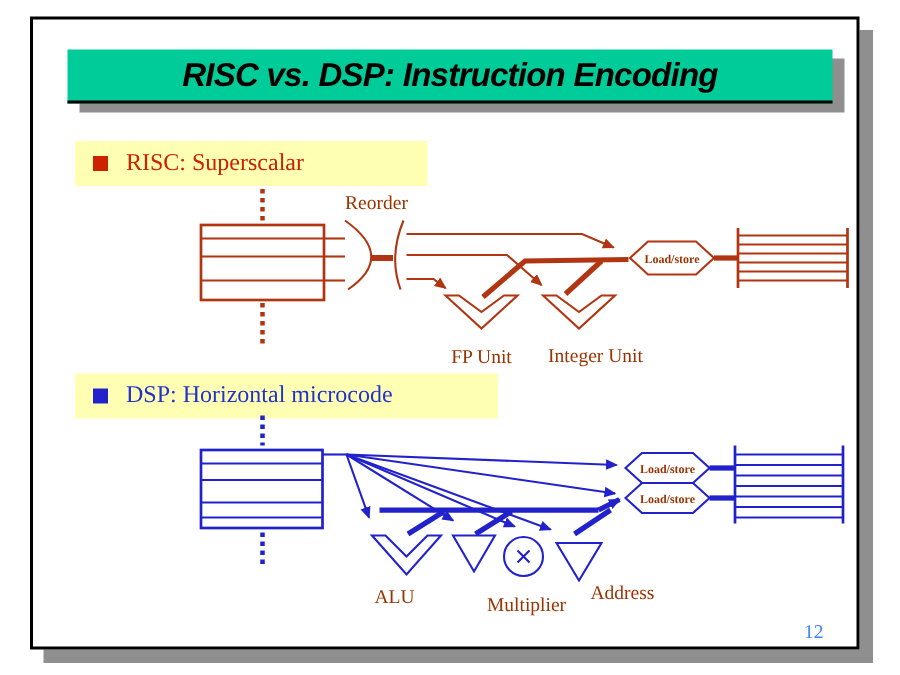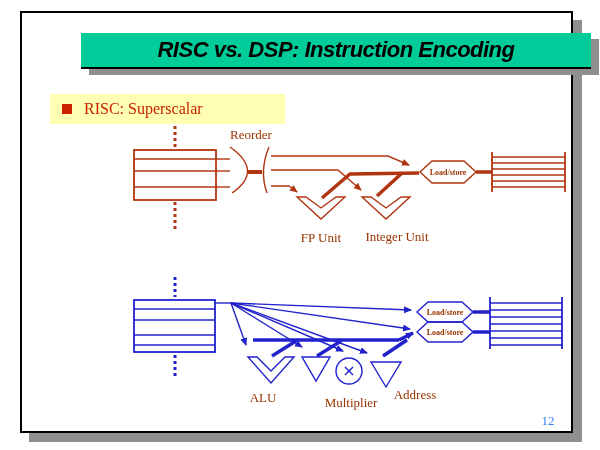--- a/index.html
+++ b/index.html
@@ -5,32 +5,32 @@
   html,body{margin:0;padding:0;background:#fff;}
   .stage{position:relative;width:600px;height:450px;background:#fff;overflow:hidden;
          font-family:"Liberation Serif",serif;}
   .slide{position:absolute;left:20px;top:11px;width:549px;height:418px;
          background:#fff;border:2px solid #000;box-shadow:9px 9px 0 0 #8f8f8f;}
   .titlebar{position:absolute;left:23px;top:20px;width:510px;height:34px;
             background:#00cc99;border-bottom:2px solid #000;
             box-shadow:8px 6px 0 0 #8f8f8f;
             text-align:center;line-height:34px;
             font-family:"Liberation Sans",sans-serif;font-weight:bold;font-style:italic;
-            font-size:22px;color:#000;letter-spacing:-0.5px;white-space:nowrap;margin-left:36px;}
+            font-size:22px;color:#000;letter-spacing:-0.5px;white-space:nowrap;}
   .heading{position:absolute;height:30px;background:#ffffb3;display:flex;
            align-items:center;white-space:nowrap;}
   .heading .bullet{width:10px;height:10px;margin:0 12px 0 12px;flex:0 0 auto;}
   .heading .htext{font-size:16px;line-height:30px;}
   .h-risc{left:28px;top:81px;width:235px;}
   .h-risc .bullet{background:#cc2200;}
   .h-risc .htext{color:#cc2200;}
   .h-dsp{left:28px;top:236px;width:282px;}
   .h-dsp .bullet{background:#2222cc;}
   .h-dsp .htext{color:#2233cc;}
-  .pagenum{position:absolute;left:514px;top:400px;width:24px;text-align:center;
+  .pagenum{position:absolute;left:514px;top:400px;width:24px;text-align:left;
            font-size:13px;color:#3b82f6;font-family:"Liberation Serif",serif;}
   svg.diagram{position:absolute;left:0;top:0;}
   svg text{font-family:"Liberation Serif",serif;fill:#993300;}
   .dlabel{font-size:13px;}
   .hexlabel{font-size:8px;font-weight:bold;}
   .ln-r{stroke:#b23511;fill:none;}
   .ln-b{stroke:#2222cc;fill:none;}
 </style>
 </head>
 <body>
@@ -40,20 +40,24 @@
 
     <div class="titlebar">
       <span>RISC vs. DSP: Instruction Encoding</span>
     </div>
 
     <div class="heading h-risc">
       <span class="bullet"></span>
       <span class="htext">RISC: Superscalar</span>
     </div>
 
+    <div class="heading h-dsp">
+      <span class="bullet"></span>
+      <span class="htext">DSP: Horizontal microcode</span>
+    </div>
 
     <div class="pagenum">12</div>
   </div>
 
   <svg class="diagram" width="600" height="450" viewBox="0 0 600 450">
     <defs>
       <marker id="arr-red" markerWidth="10" markerHeight="9" refX="7" refY="3.5" orient="auto" markerUnits="userSpaceOnUse">
         <path d="M0,0 L8,3.5 L0,7 Z" fill="#b23511"></path>
       </marker>
       <marker id="arr-blue" markerWidth="10" markerHeight="9" refX="7" refY="3.5" orient="auto" markerUnits="userSpaceOnUse">

